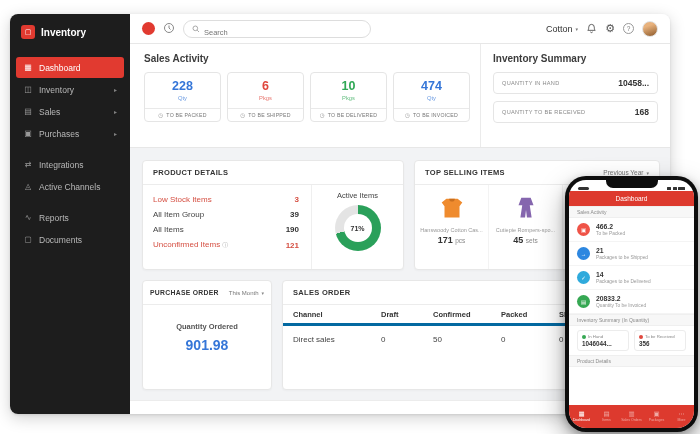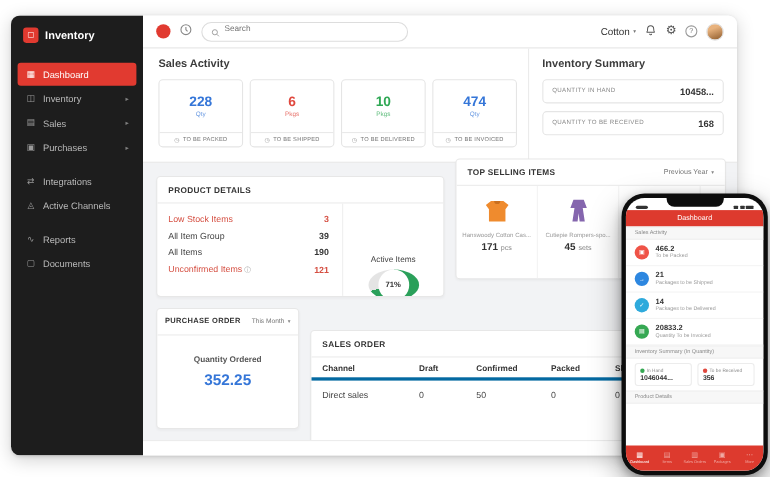--- a/index.html
+++ b/index.html
@@ -31,35 +31,35 @@
   .menu-item.active { background:#e13a30; color:#fff; }
   .menu-item.active .mi-ic { color:#fff; }
   .gap-top { margin-top:10px; }
 
   
   .main { position:relative; flex:1; background:#f2f3f5; }
 
   
   .topbar { position:absolute; top:0; left:0; right:0; height:30px; background:#fff; border-bottom:1px solid #e7e7e7; display:flex; align-items:center; gap:8px; padding:0 12px; z-index:2; }
   .tb-dot { width:13px; height:13px; border-radius:50%; background:#e13a30; flex-shrink:0; }
-  .searchbox { width:188px; height:18px; border:1px solid #ddd; border-radius:9px; display:flex; align-items:flex-start; gap:4px; padding:0 8px; background:#fff; }
+  .searchbox { width:188px; height:18px; border:1px solid #ddd; border-radius:9px; display:flex; align-items:flex-end; gap:4px; padding:0 8px; background:#fff; }
   .search-input { border:none; outline:none; background:transparent; flex:1; font-size:7.5px; color:#666; font-family:inherit; }
   .tb-spacer { flex:1; }
   .org { display:flex; align-items:center; gap:3px; font-size:9px; color:#333; }
   .org .org-ch { font-size:5px; color:#777; }
   .gear-g { font-size:11px; color:#555; line-height:1; }
   .help-circle { width:11px; height:11px; border:1px solid #999; border-radius:50%; display:flex; align-items:center; justify-content:center; font-size:6.5px; color:#777; }
   .avatar { width:16px; height:16px; border-radius:50%; background:linear-gradient(160deg,#e8b27d 30%,#8d5a2b); border:1px solid #e0e0e0; }
 
   
   .top-strip { position:absolute; top:30px; left:0; right:0; height:104px; background:#fff; border-bottom:1px solid #e7e7e7; display:flex; }
   .sa-sec { flex:1; padding:9px 10px 0 14px; }
   .strip-h { font-size:10px; font-weight:bold; color:#3c3c3c; margin-bottom:8px; }
   .stat-cards { display:flex; gap:6px; }
-  .stat-card { width:77px; height:62px; background:#fff; border:1px solid #e5e5e5; border-radius:4px; display:flex; flex-direction:column; }
+  .stat-card { width:77px; height:50px; background:#fff; border:1px solid #e5e5e5; border-radius:4px; display:flex; flex-direction:column; }
   .stat-top { flex:1; display:flex; flex-direction:column; align-items:center; justify-content:center; }
   .stat-val { font-size:12.5px; font-weight:bold; line-height:1.1; }
   .stat-unit { font-size:5.8px; opacity:.75; margin-top:1px; }
   .c-blue { color:#3576d8; } .c-red { color:#e0483e; } .c-green { color:#2fa855; }
   .stat-foot { height:13px; border-top:1px solid #e9e9e9; display:flex; align-items:center; justify-content:center; gap:3px; font-size:5.2px; color:#777; letter-spacing:.2px; }
   .sf-ic { font-size:5.5px; color:#999; }
   .strip-div { width:1px; background:#ebebeb; }
   .is-sec { width:190px; padding:9px 12px 0 12px; }
   .inv-row { height:22px; border:1px solid #e5e5e5; border-radius:4px; background:#fff; display:flex; align-items:center; justify-content:space-between; padding:0 8px; margin-bottom:7px; }
   .inv-label { font-size:5.6px; color:#8a8a8a; letter-spacing:.3px; }
@@ -74,41 +74,41 @@
 
   .pd-card { left:12px; top:146px; width:262px; height:110px; }
   .pd-body { display:flex; height:calc(100% - 24px); }
   .pd-left { width:168px; padding:4px 12px 0 10px; }
   .pd-row { display:flex; justify-content:space-between; align-items:center; font-size:8px; color:#444; margin:6px 0; }
   .pd-row .pd-val { font-weight:bold; color:#333; }
   .pd-row.alert, .pd-row.alert .pd-val { color:#d54f42;align-items:flex-end; }
   .pd-info { font-size:6px; color:#aaa; margin-left:2px; }
   .pd-div { width:1px; background:#efefef; }
   .pd-right { flex:1; display:flex; flex-direction:column; align-items:center; padding-top:6px; gap:5px; }
-  .pd-right-label { font-size:7.5px; color:#444;margin-top:40px; }
+  .pd-right-label { font-size:7.5px; color:#444; }
   .donut { width:46px; height:46px; border-radius:50%; display:flex; align-items:center; justify-content:center; background:conic-gradient(#2aa05a 0 71%, #e4e4e4 0); }
   .donut-hole { width:28px; height:28px; border-radius:50%; background:#fff; display:flex; align-items:center; justify-content:center; font-size:7px; font-weight:bold; color:#333; }
 
-  .ts-card { left:284px; top:130px; width:246px; height:110px; }
+  .ts-card { left:284px; top:146px; width:246px; height:110px; }
   .ts-body { display:flex; height:calc(100% - 24px); }
   .ts-item { width:74px; border-right:1px solid #f3f3f3; display:flex; flex-direction:column; align-items:center; padding-top:7px; }
   .ts-img { width:32px; height:32px; margin-bottom:3px; display:flex; align-items:center; justify-content:center; }
   .ts-name { font-size:5.5px; color:#999; max-width:66px; white-space:nowrap; overflow:hidden; text-overflow:ellipsis; }
   .ts-qty { font-size:9px; font-weight:bold; color:#333; margin-top:2px; }
   .ts-unit { font-size:6.5px; font-weight:normal; color:#888; }
 
   .po-card { left:12px; top:266px; width:130px; height:110px; }
   .po-card .card-header { padding:0 7px; }
   .po-card .card-title { font-size:6.8px; }
   .po-card .filter { font-size:6px; }
   .po-body { text-align:center; padding-top:17px; }
   .po-label { font-size:7.5px; color:#555;font-weight:bold; }
   .po-value { font-size:14px; font-weight:bold; color:#3576d8; margin-top:6px; }
 
-  .so-card { left:152px; top:266px; width:378px; height:110px;margin-top:20px; }
+  .so-card { left:152px; top:266px; width:378px; height:110px; }
   .so-head, .so-row { display:grid; grid-template-columns:88px 52px 68px 58px 58px 1fr; align-items:center; padding:0 10px; }
   .so-head { height:21px; font-size:7.5px; font-weight:bold; color:#333; border-bottom:3px solid #0369a1; }
   .so-row { height:27px; font-size:8px; color:#444; }
 
   .app-footer { position:absolute; left:0; right:0; bottom:0; height:14px; background:#fff; border-top:1px solid #ececec; }
 
   
   .phone { position:absolute; left:565px; top:176px; width:133px; height:256px; background:#0d0d0d; border-radius:21px; padding:4px; z-index:20; box-shadow:0 12px 28px rgba(0,0,0,.35), 0 3px 8px rgba(0,0,0,.25); }
   .screen { height:100%; background:#fff; border-radius:17px; overflow:hidden; position:relative; }
   .notch { position:absolute; top:0; left:50%; transform:translateX(-50%); width:52px; height:8px; background:#0d0d0d; border-radius:0 0 7px 7px; z-index:5; }
@@ -347,21 +347,21 @@
     <div class="card po-card">
       <div class="card-header">
         <span class="card-title">PURCHASE ORDER</span>
         <span class="filter">
           <span>This Month</span>
           <span class="f-ch">▾</span>
         </span>
       </div>
       <div class="po-body">
         <div class="po-label">Quantity Ordered</div>
-        <div class="po-value">352.25</div>
+        <div class="po-value">901.98</div>
       </div>
     </div>
 
     <div class="card so-card">
       <div class="card-header">
         <span class="card-title">SALES ORDER</span>
       </div>
       <div class="so-head">
         <span>Channel</span>
         <span>Draft</span>

